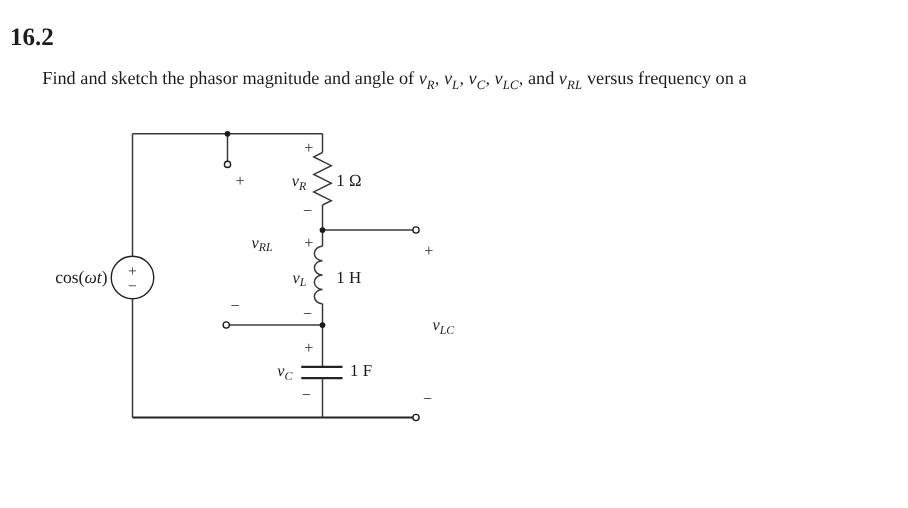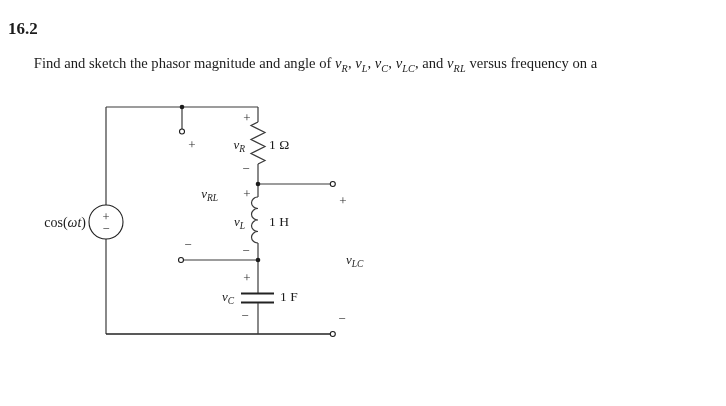--- a/index.html
+++ b/index.html
@@ -10,21 +10,21 @@
     background: #ffffff;
     font-family: "Liberation Serif", "DejaVu Serif", serif;
     color: #1c1c1c;
     overflow: hidden;
   }
   .heading {
     position: absolute;
     left: 8px;
     top: 20px;
     margin: 0;
-    font-size: 17px;
+    font-size: 20px;
     font-weight: bold;
     line-height: 1;
   }
   .statement {
     position: absolute;
     top: 53px;
     left: 0;
     width: 631px;
     margin: 0;
     text-align: center;

